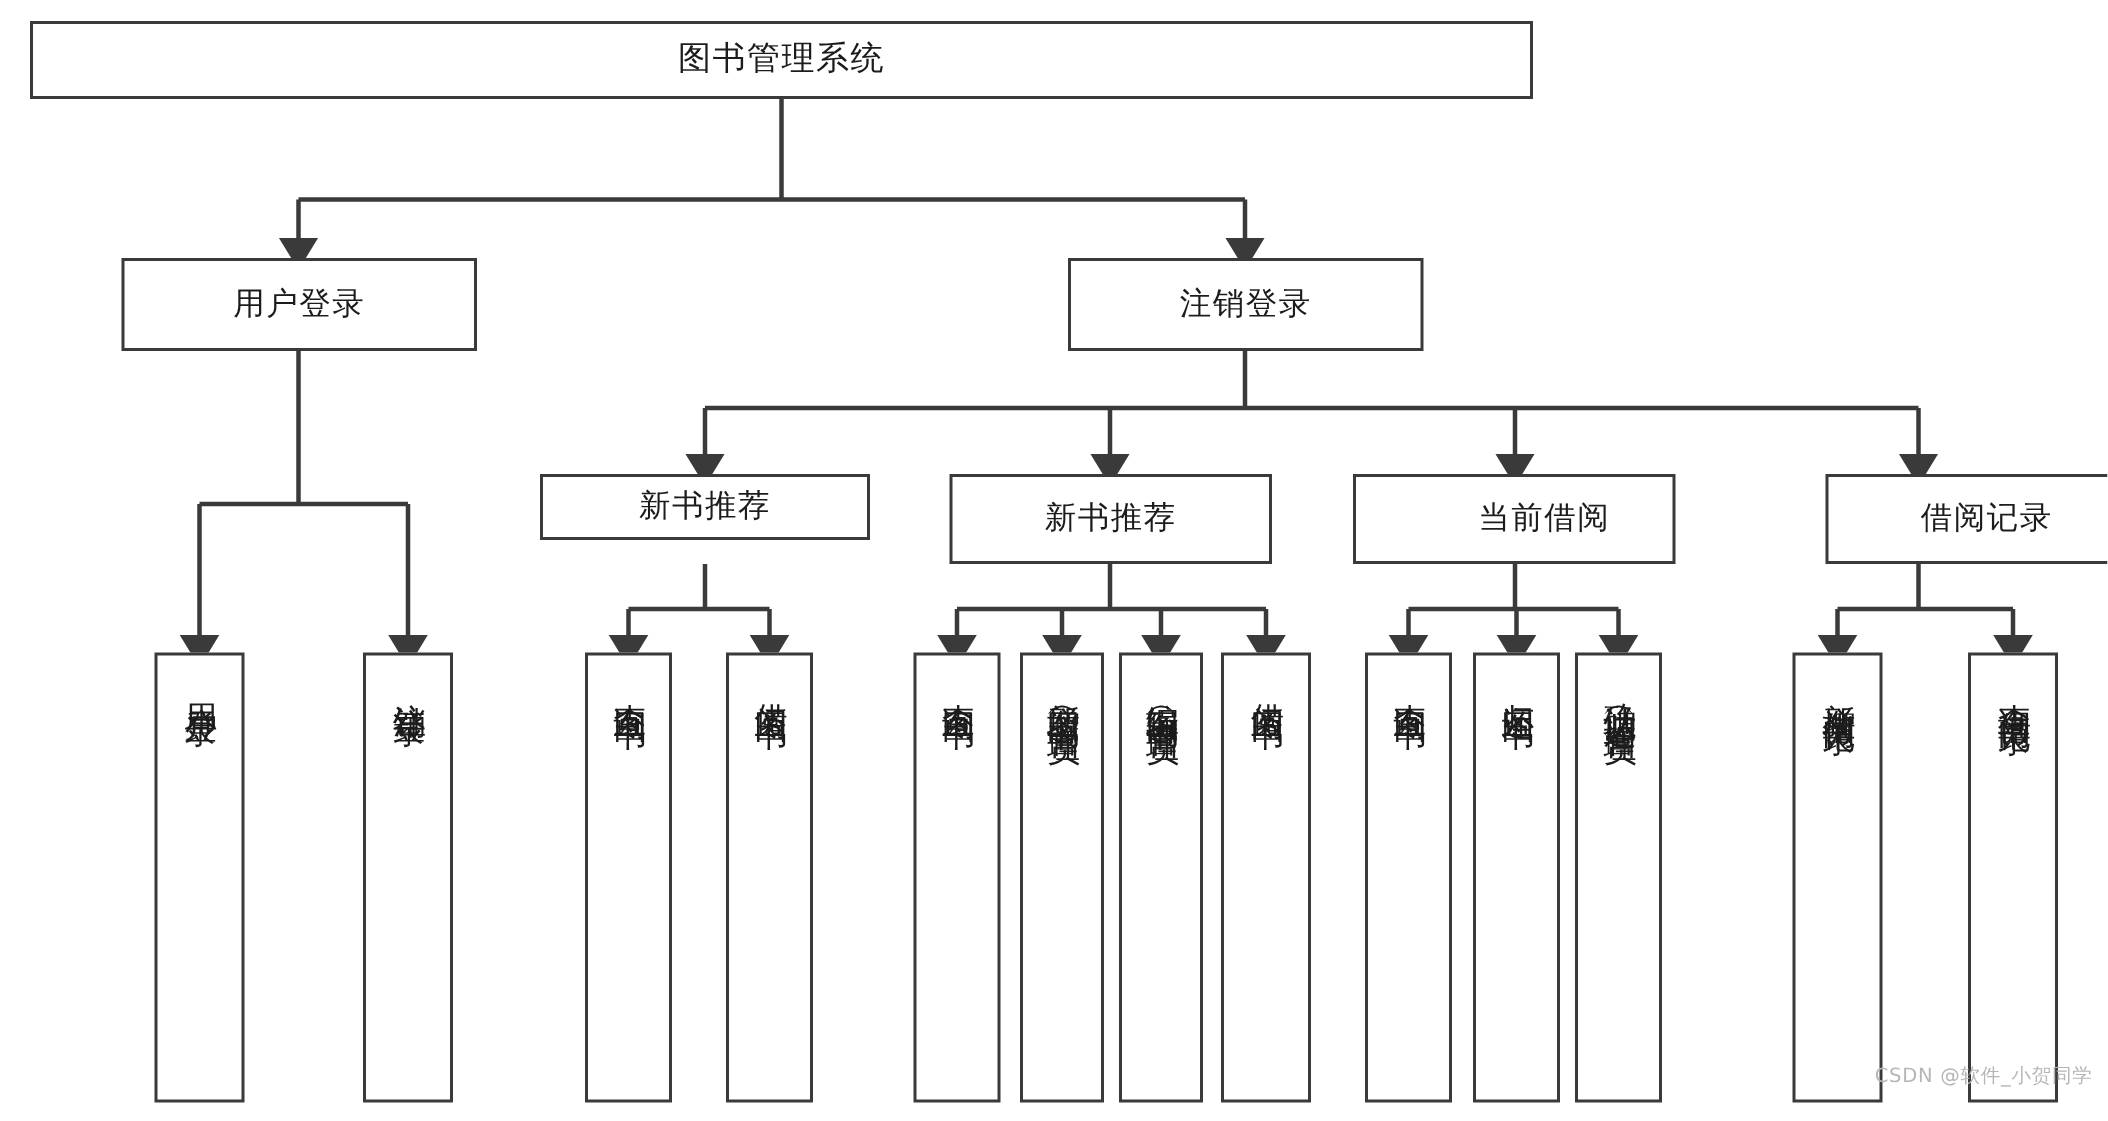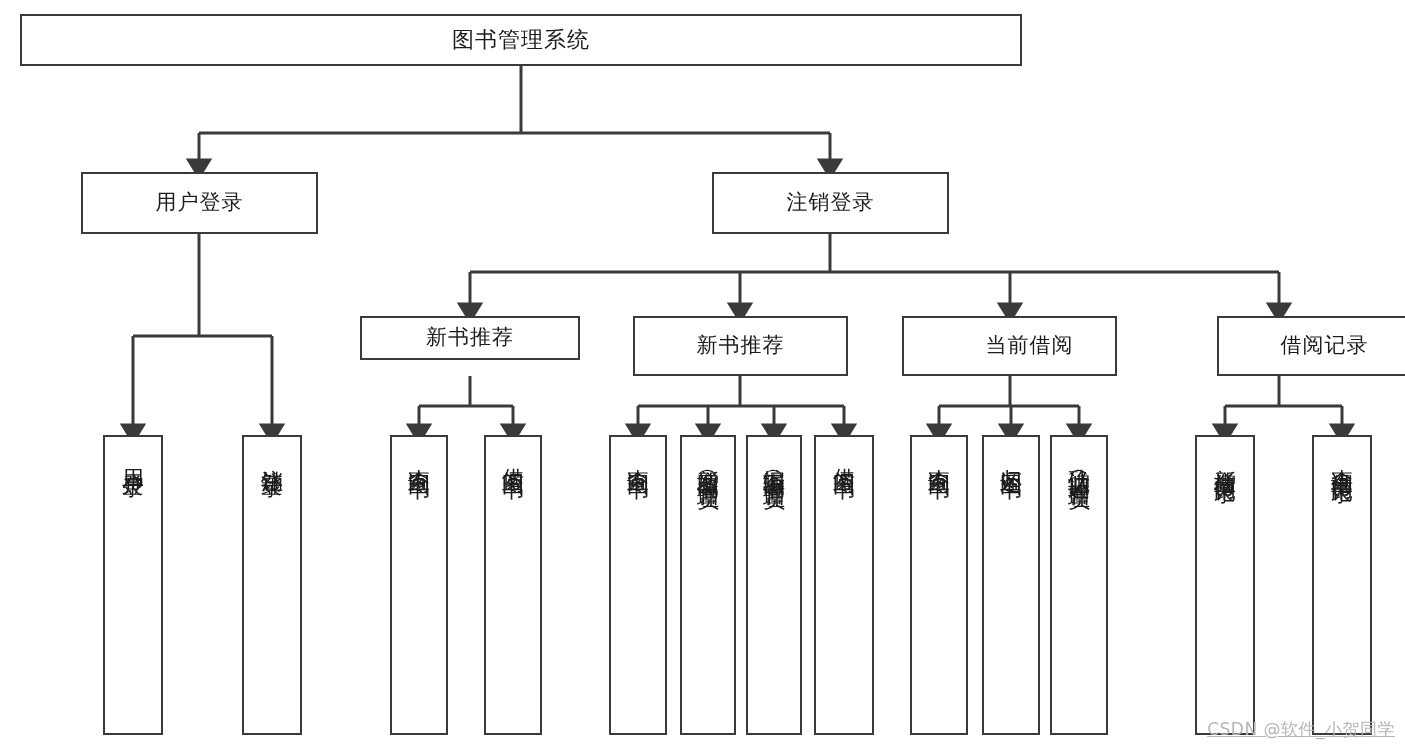--- a/index.html
+++ b/index.html
@@ -50,28 +50,27 @@
     text-orientation:upright;
     font-size:22px;
     letter-spacing:3px;
     white-space:nowrap;
     line-height:1;
   }
   .node.root .label{font-size:22px;}
   .watermark{
     position:absolute;
     right:10px;
-    bottom:6px;
-    font-size:17px;
+    bottom:21px;
+    font-size:13px;
     color:#b6b6b6;
     letter-spacing:0.5px;
     z-index:6;
     white-space:nowrap;
     user-select:none;
-    text-decoration:underline;
   }
 </style>
 </head>
 <body>
 
 <div id="canvas">
 
   <svg class="wires" viewBox="0 0 1405 747" xmlns="http://www.w3.org/2000/svg">
     <defs>
       <marker id="arrow" markerWidth="11" markerHeight="11" refX="3.2" refY="5" orient="auto" markerUnits="strokeWidth">

